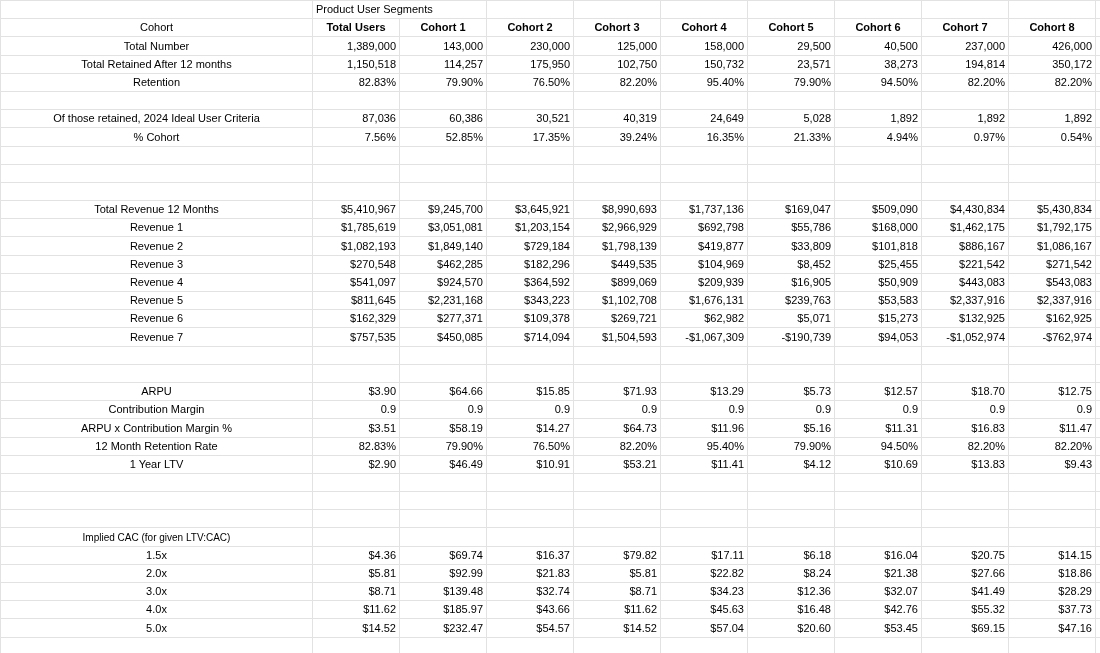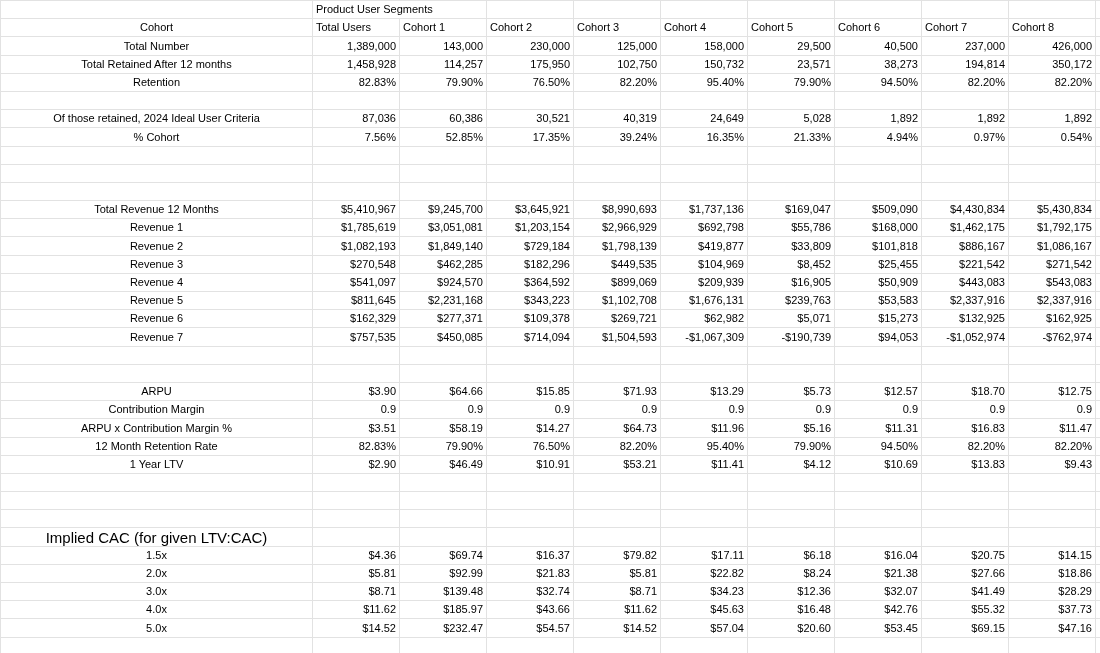--- a/index.html
+++ b/index.html
@@ -35,23 +35,23 @@
       font-size: 11px;
       line-height: 13px;
       padding: 0 3px 2px 3px;
       vertical-align: bottom;
       white-space: nowrap;
       overflow: visible;
       box-sizing: border-box;
       color: #000000;
     }
     td.label { text-align: center; padding-left: 4px; }
-    td.label.small { font-size: 15px; }
+    td.label.small { font-size: 10px; }
     td.num { text-align: right; }
-    td.hdr { font-weight: normal; }
+    td.hdr { text-align: center; font-weight: bold; }
     td.title { text-align: left; padding-left: 4px; margin-left: 43px; }
     td.blank { }
   </style>
 </head>
 <body>
 
 <div class="sheet">
   <table class="grid">
     <colgroup>
       <col class="col-a">
@@ -100,21 +100,21 @@
           <td class="num">125,000</td>
           <td class="num">158,000</td>
           <td class="num">29,500</td>
           <td class="num">40,500</td>
           <td class="num">237,000</td>
           <td class="num">426,000</td>
           <td class="blank"></td>
         </tr>
         <tr>
           <td class="label">Total Retained After 12 months</td>
-          <td class="num">1,458,928</td>
+          <td class="num">1,150,518</td>
           <td class="num">114,257</td>
           <td class="num">175,950</td>
           <td class="num">102,750</td>
           <td class="num">150,732</td>
           <td class="num">23,571</td>
           <td class="num">38,273</td>
           <td class="num">194,814</td>
           <td class="num">350,172</td>
           <td class="blank"></td>
         </tr>

